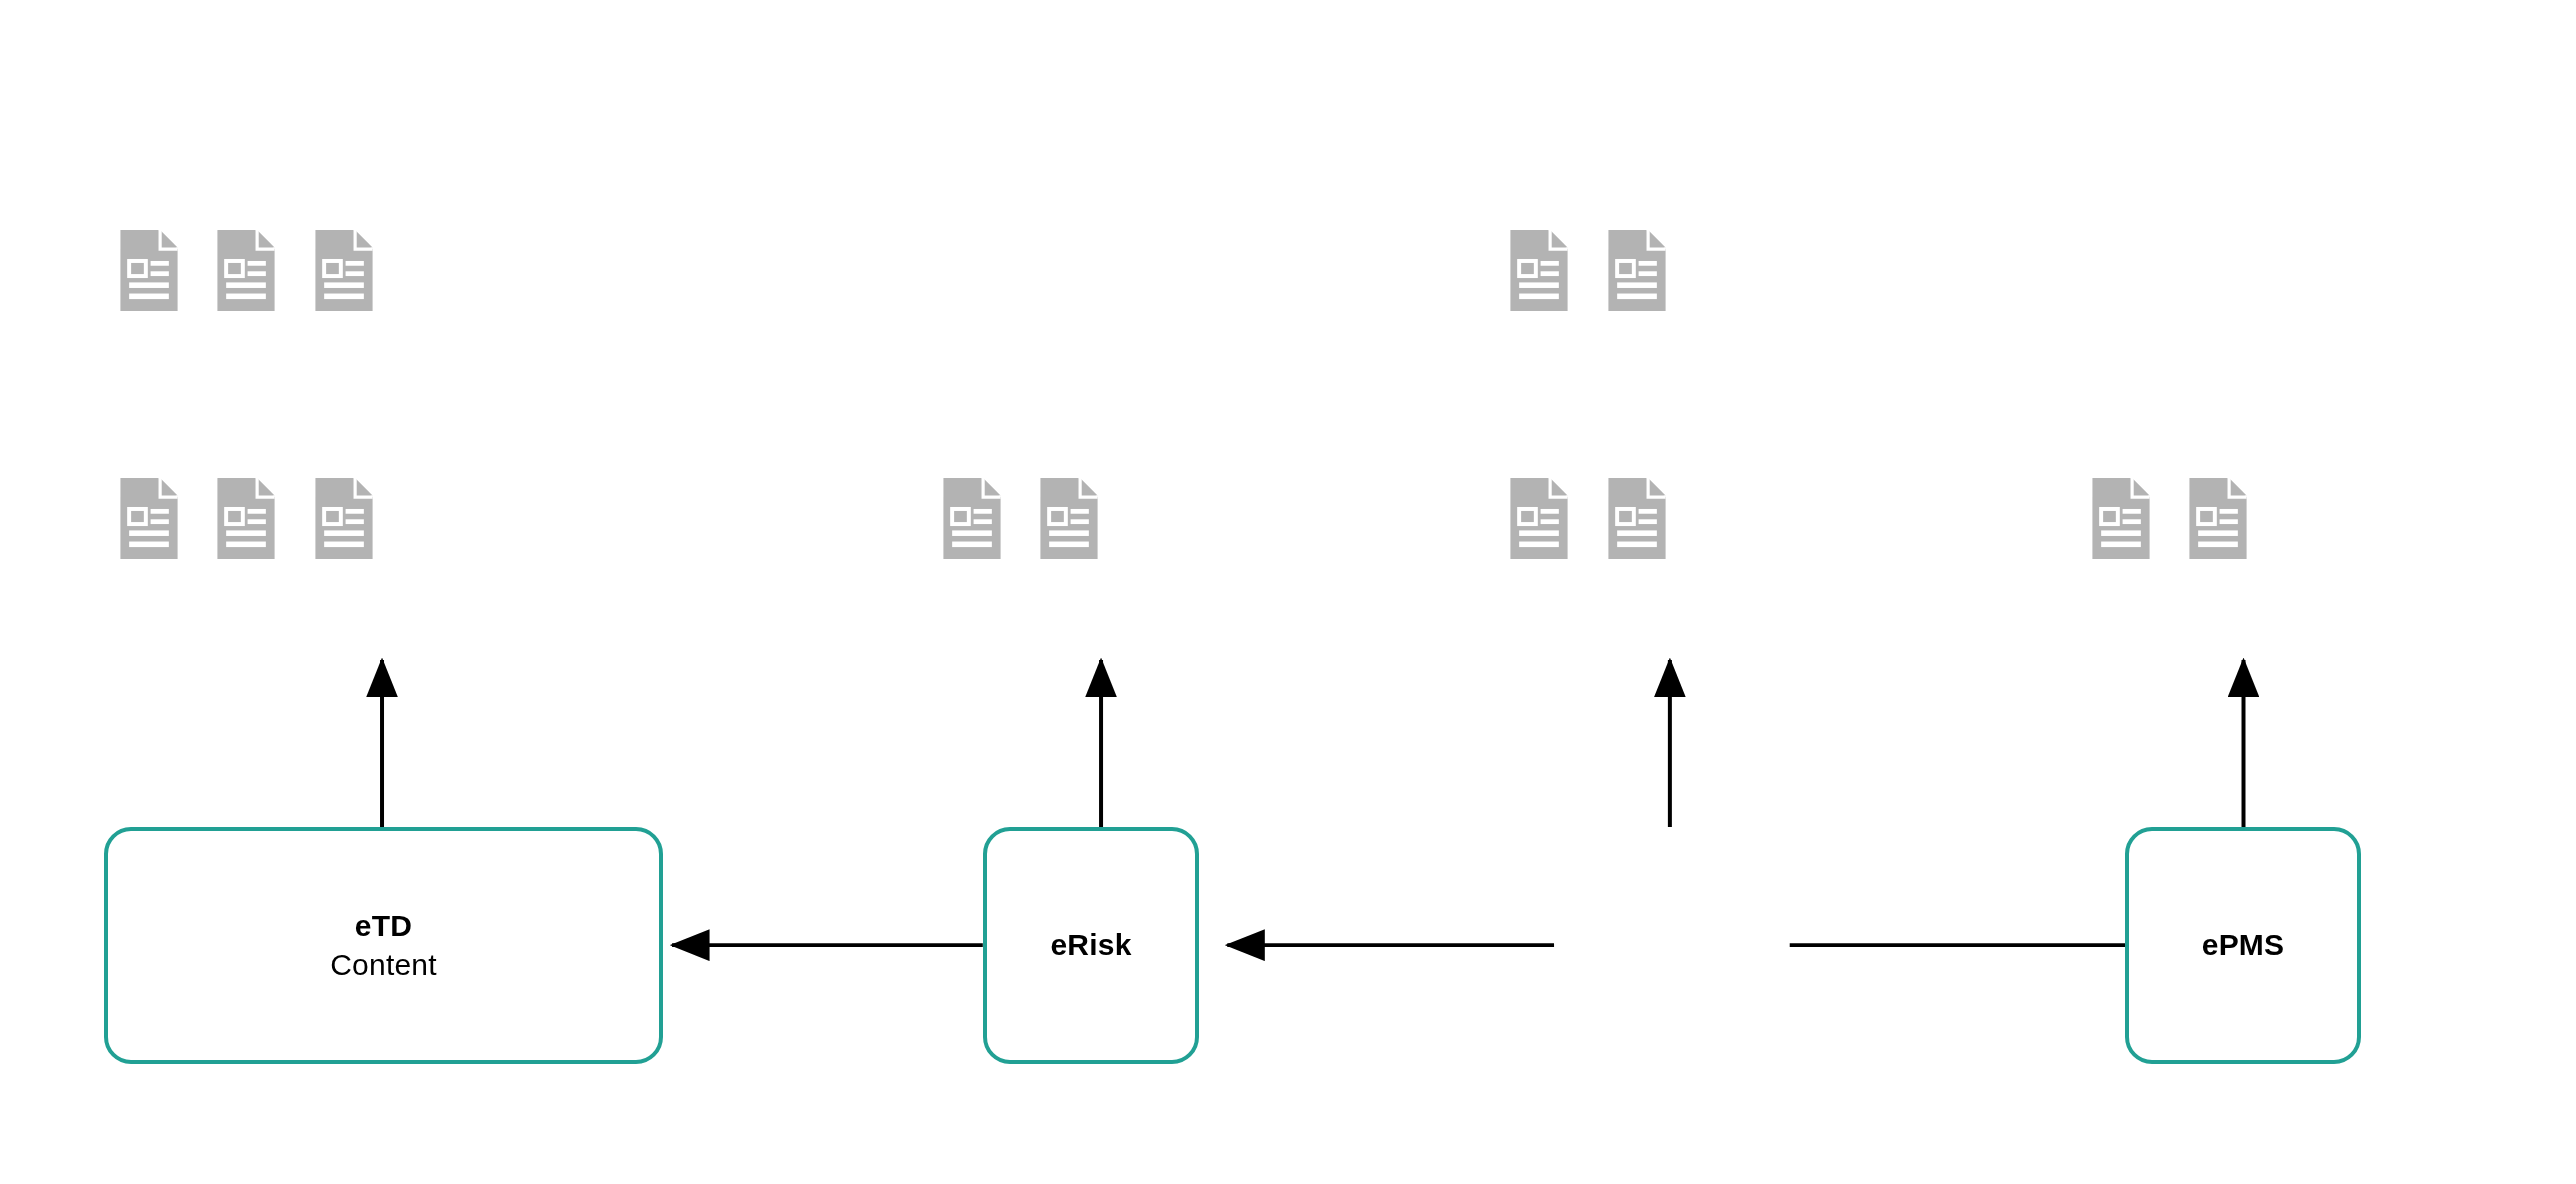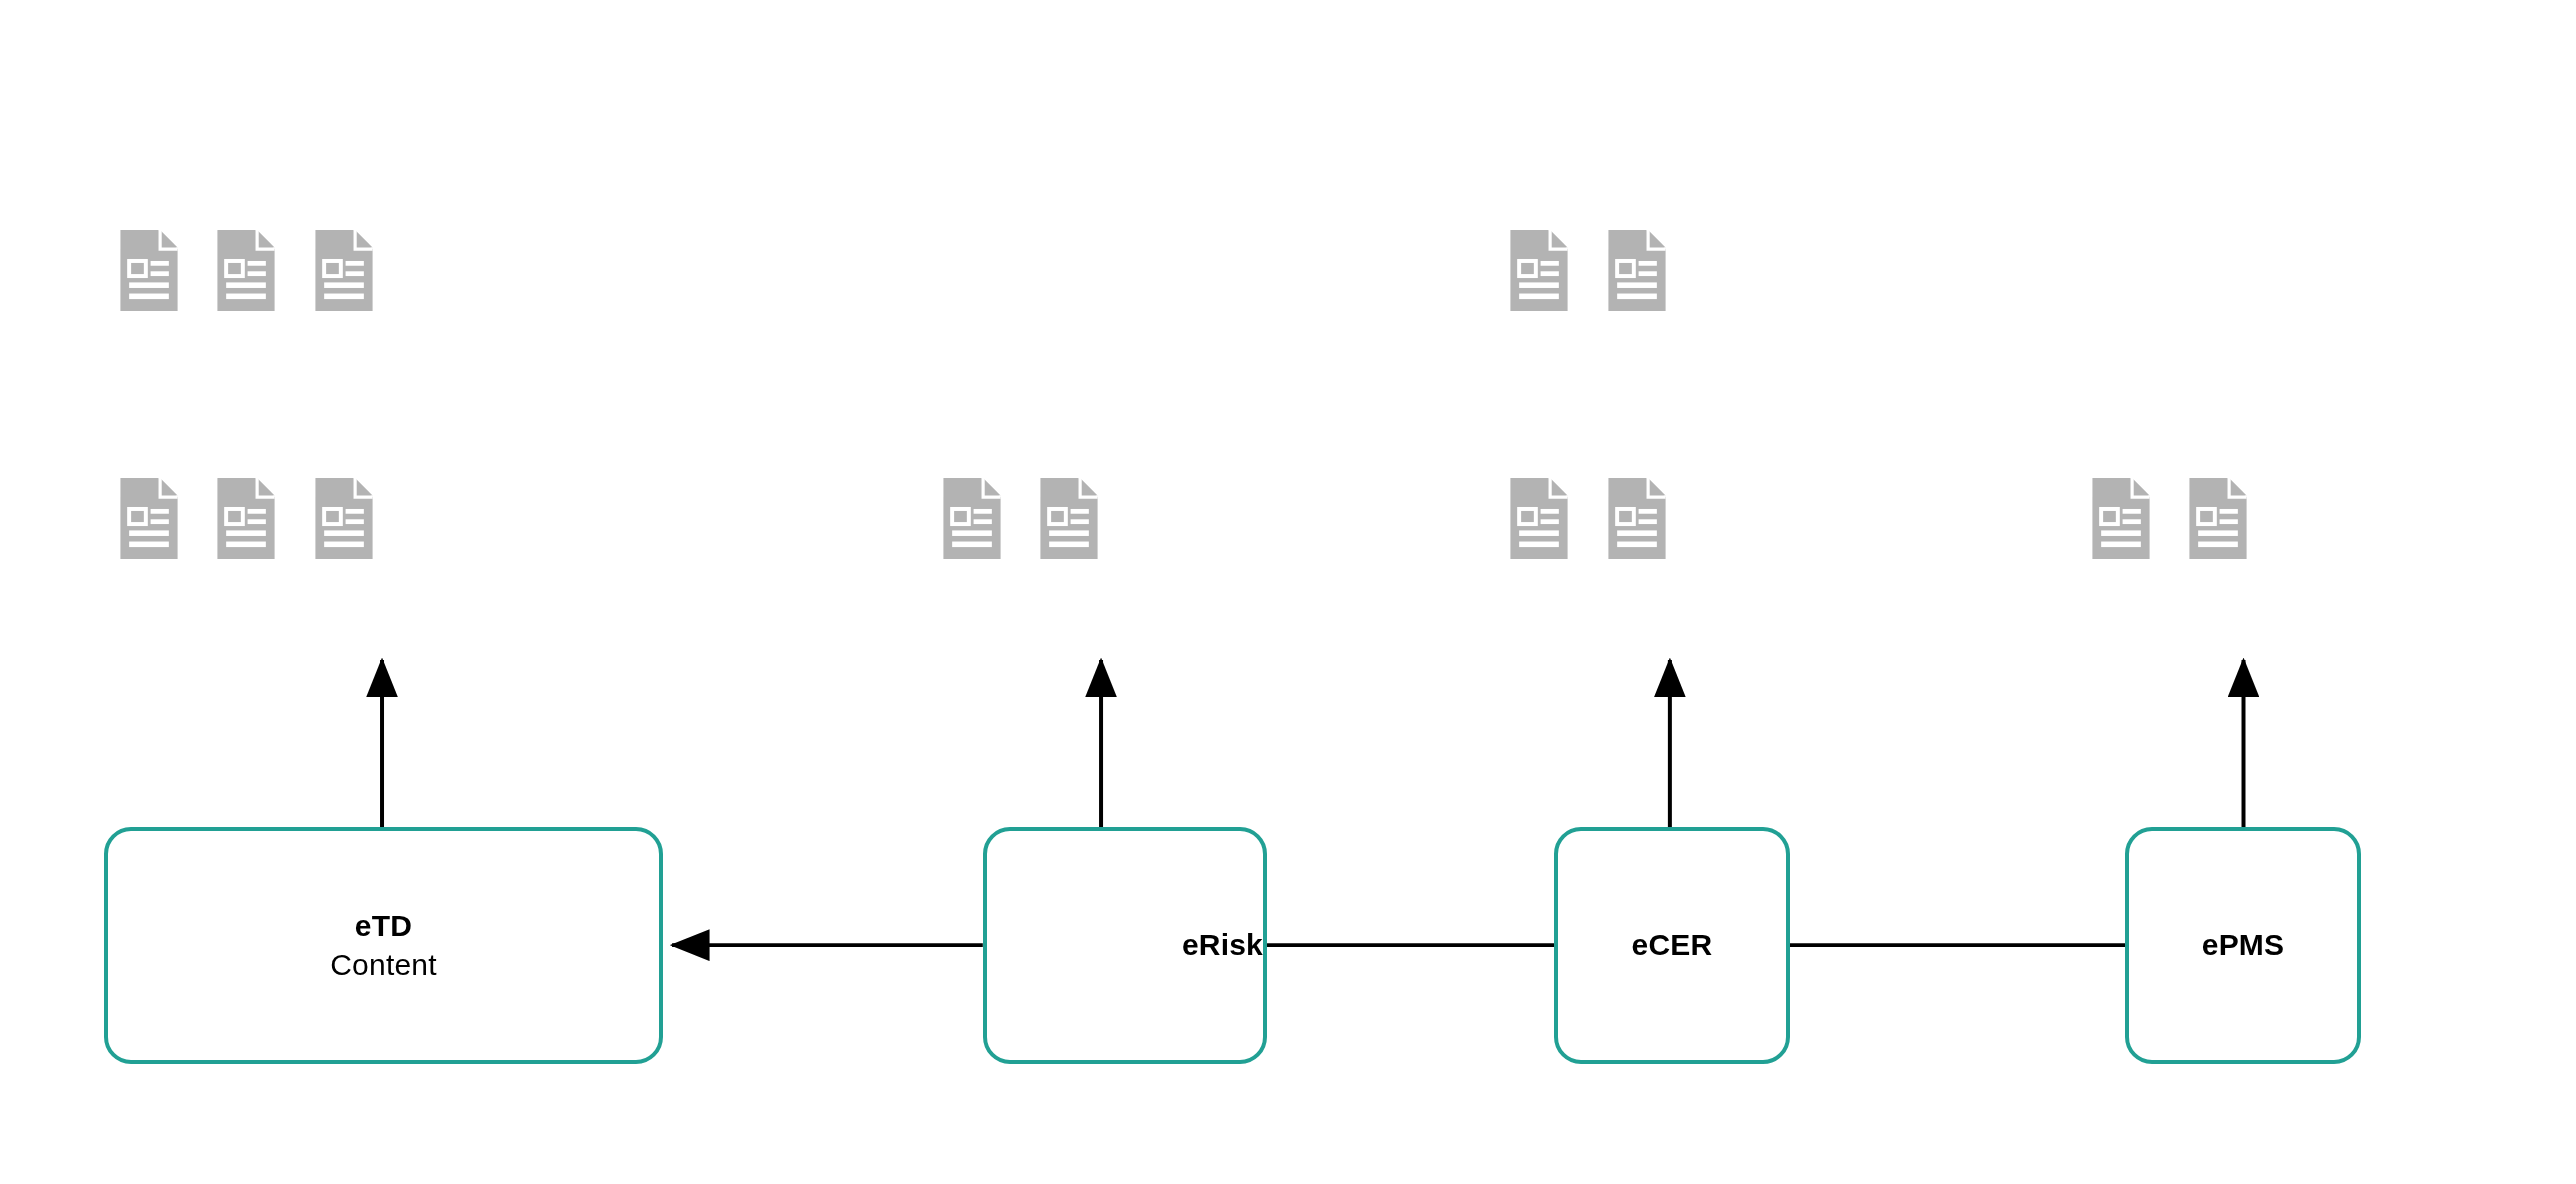--- a/index.html
+++ b/index.html
@@ -265,26 +265,23 @@
 
       <line x1="2808" y1="1035" x2="2808" y2="826" stroke="#000000" stroke-width="5" marker-end="url(#arrowhead)"></line>
     </svg>
   </div>
 
   <div class="node-box" id="node-etd" style="left: 104px; top: 827px; width: 559px; height: 237px; border-color: rgb(33, 160, 148);">
     <span class="node-label">eTD</span>
     <span class="node-label sub">Content</span>
   </div>
 
-  <div class="node-box" id="node-erisk" style="left: 983px; top: 827px; width: 284px; height: 237px; border-color: rgb(33, 160, 148); align-items: flex-end;">
+  <div class="node-box" id="node-erisk" style="left: 983px; top: 827px; width: 216px; height: 237px; border-color: rgb(33, 160, 148);">
     <span class="node-label">eRisk</span>
   </div>
 
-  <div class="node-box" id="node-ecer" style="left: 1554px; top: 827px; width: 236px; height: 237px; border-color: rgb(33, 160, 148);">
-    <span class="node-label">eCER</span>
-  </div>
 
   <div class="node-box" id="node-epms" style="left: 2125px; top: 827px; width: 236px; height: 237px; border-color: rgb(33, 160, 148);">
     <span class="node-label">ePMS</span>
   </div>
 
 </div>
 
 
 </body></html>

